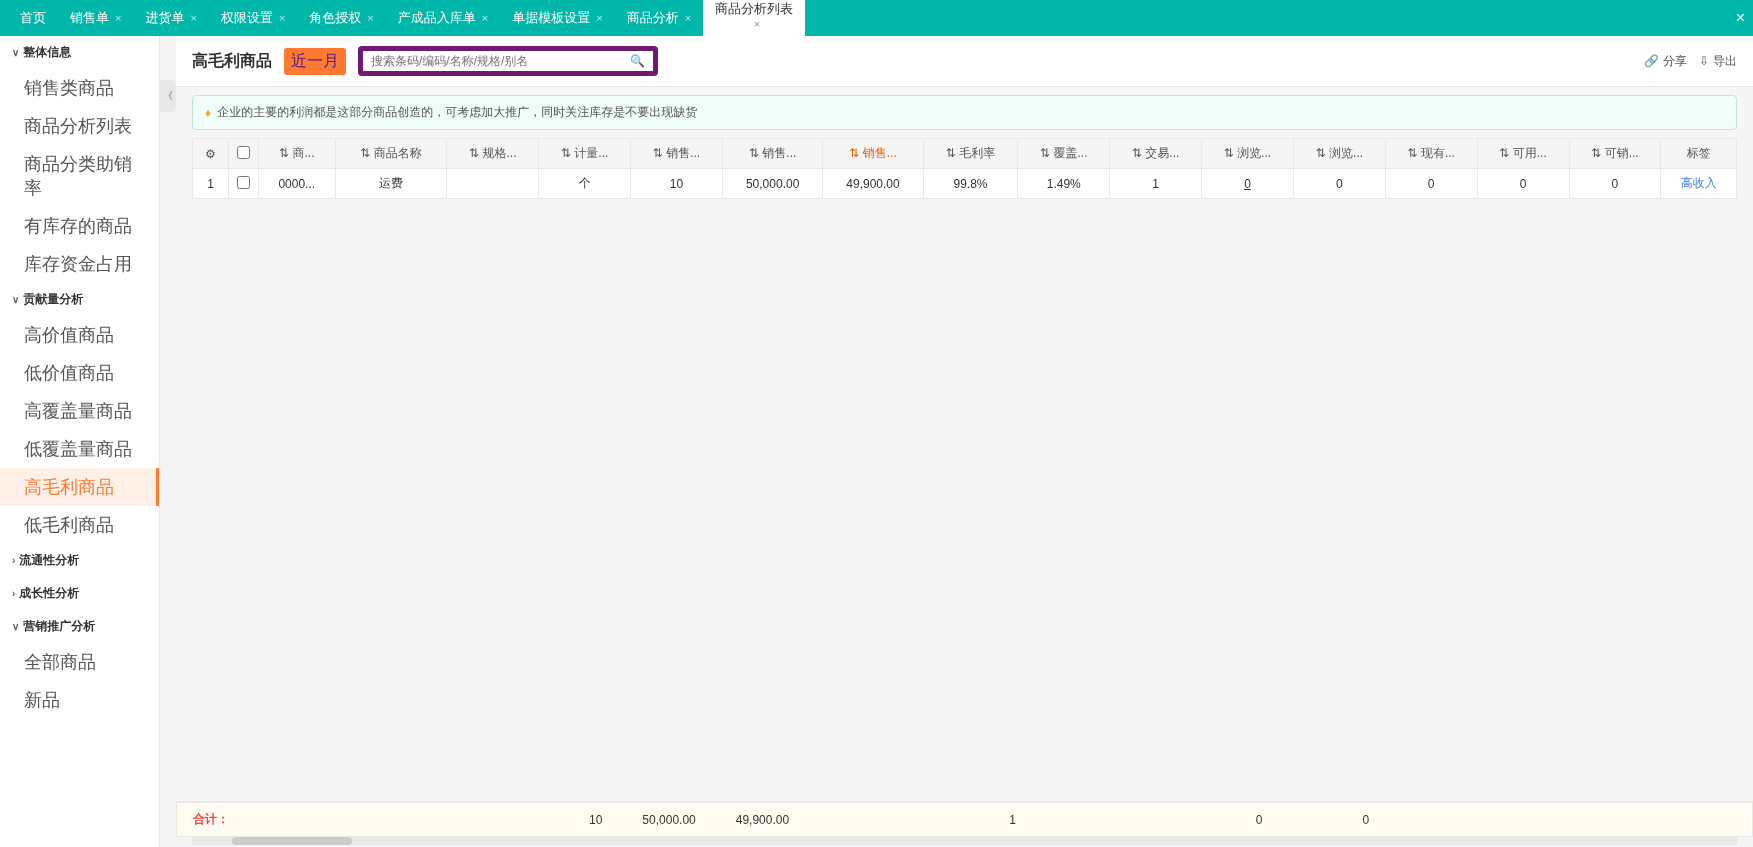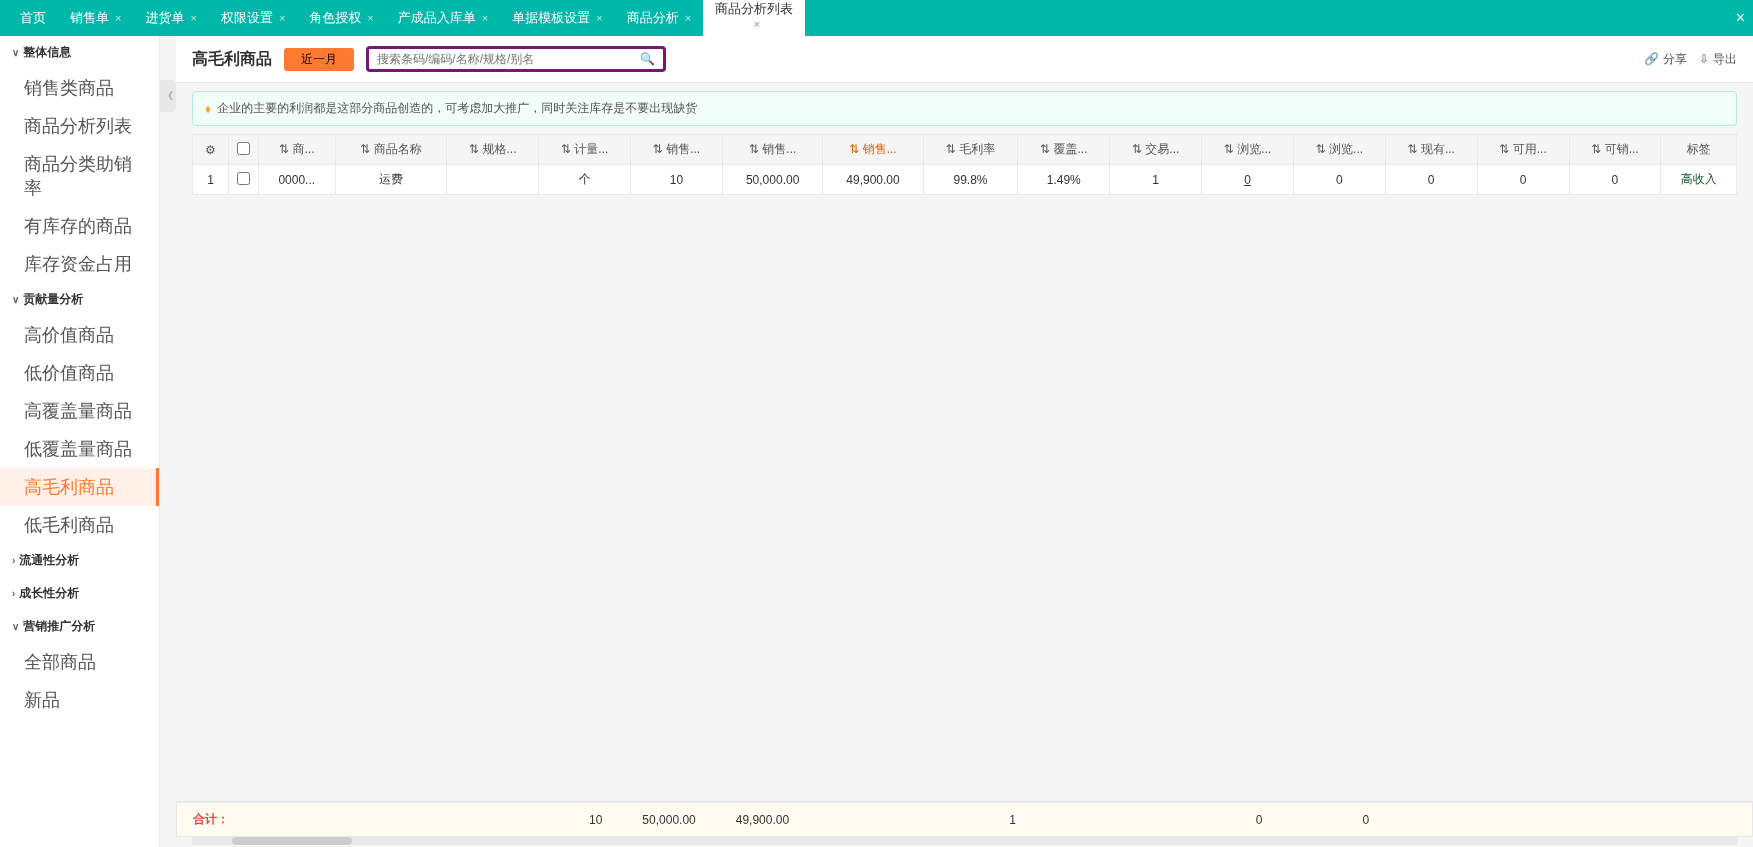--- a/index.html
+++ b/index.html
@@ -105,31 +105,31 @@
       border-bottom: 1px solid #e8e8e8;
       gap: 12px;
     }
     .content-title {
       font-size: 16px;
       font-weight: bold;
       color: #333;
     }
     .period-btn {
       background: #ff7a30;
-      color: #000000;
+      color: #4c1d95;
       border: none;
-      padding: 3px 17px;
+      padding: 3px 7px;
       border-radius: 3px;
-      font-size: 12px;
+      font-size: 16px;
       cursor: pointer;
     }
     .search-box {
       display: flex;
       align-items: center;
-      border: 3px solid #701a75;
+      border: 5px solid #701a75;
       border-radius: 4px;
       padding: 3px 8px;
       flex: 1;
       max-width: 300px;
     }
     .search-box input {
       border: none;
       outline: none;
       font-size: 12px;
       color: #999;
@@ -189,21 +189,21 @@
       position: sticky;
       top: 0;
     }
     table td {
       border: 1px solid #e8e8e8;
       padding: 6px 8px;
       text-align: center;
       color: #333;
       white-space: nowrap;
     }
-    .tag-high { color: #14532d; font-family: Liberation Mono, monospace; }
+    .tag-high { color: #3b82f6; font-family: Liberation Mono, monospace; }
     .checkbox-col { width: 30px; }
 
     
     .table-footer {
       background: #fffbf0;
       border: 1px solid #e8e8e8;
       border-top: 2px solid #e8e8e8;
       padding: 8px 16px;
       display: flex;
       align-items: center;

